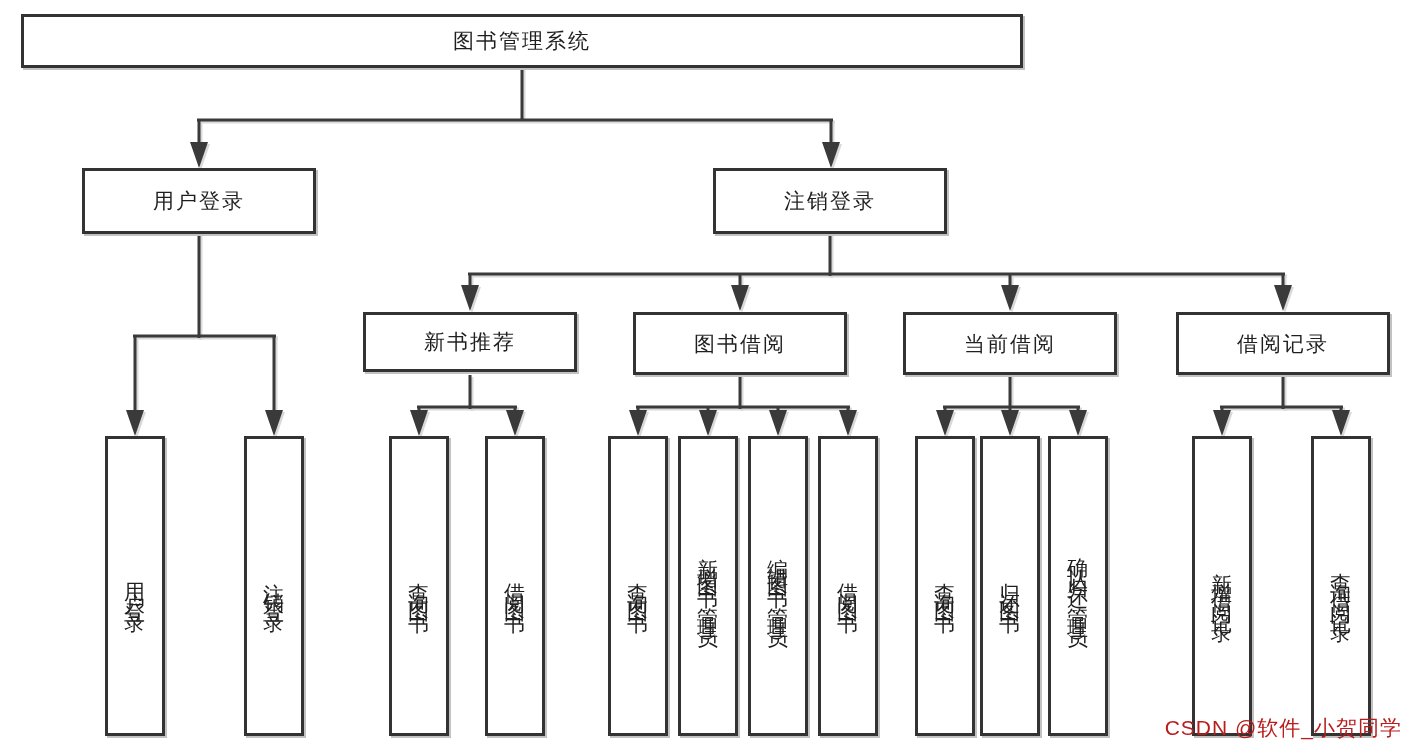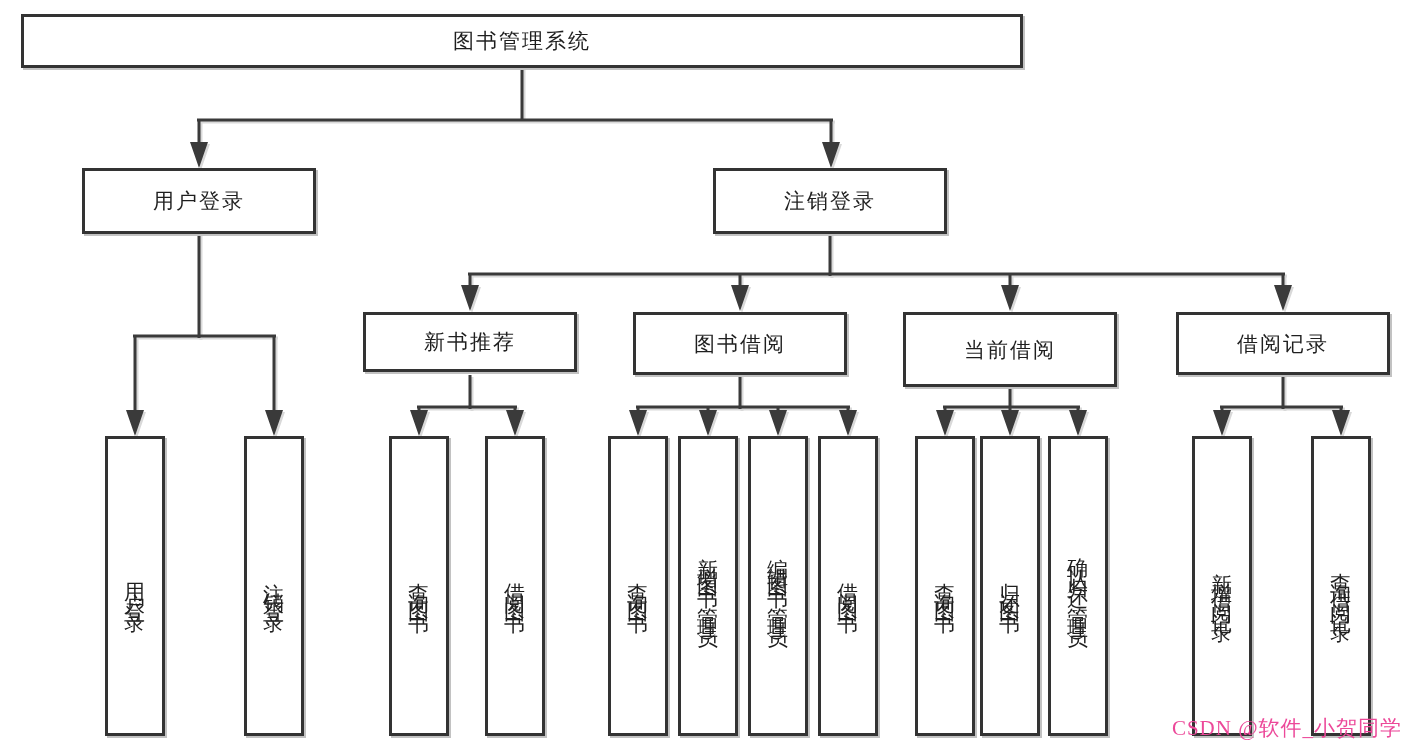--- a/index.html
+++ b/index.html
@@ -47,25 +47,24 @@
     line-height: 1;
     letter-spacing: 10px;
     color: #1f1f1f;
   }
 
   .watermark {
     position: absolute;
     right: 3px;
     bottom: 5px;
     font-size: 21px;
-    color: #ec4899;
+    color: #b91c1c;
     letter-spacing: 1px;
     white-space: nowrap;
     z-index: 5;
-    font-family: Liberation Serif, serif;
   }
 </style>
 </head>
 <body>
 
 <div class="canvas">
 
   <svg class="connector-svg" viewBox="0 0 1405 747" xmlns="http://www.w3.org/2000/svg" aria-hidden="true">
     <path fill="none" stroke="#3a3a3a" stroke-width="3" d="M522,68 V121
          M197,120 H833
@@ -116,21 +115,21 @@
   <div class="node hbox" style="left:713px; top:168px; width:234px; height:66px;">
     <span>注销登录</span>
   </div>
 
   <div class="node hbox" style="left:363px; top:312px; width:214px; height:60px;">
     <span>新书推荐</span>
   </div>
   <div class="node hbox" style="left:633px; top:312px; width:214px; height:63px;">
     <span>图书借阅</span>
   </div>
-  <div class="node hbox" style="left:903px; top:312px; width:214px; height:75px;">
+  <div class="node hbox" style="left:903px; top:312px; width:214px; height:63px;">
     <span>当前借阅</span>
   </div>
   <div class="node hbox" style="left:1176px; top:312px; width:214px; height:63px;">
     <span>借阅记录</span>
   </div>
 
   <div class="node leaf" style="left:105px;">
     <span>用户登录</span>
   </div>
   <div class="node leaf" style="left:244px;">

